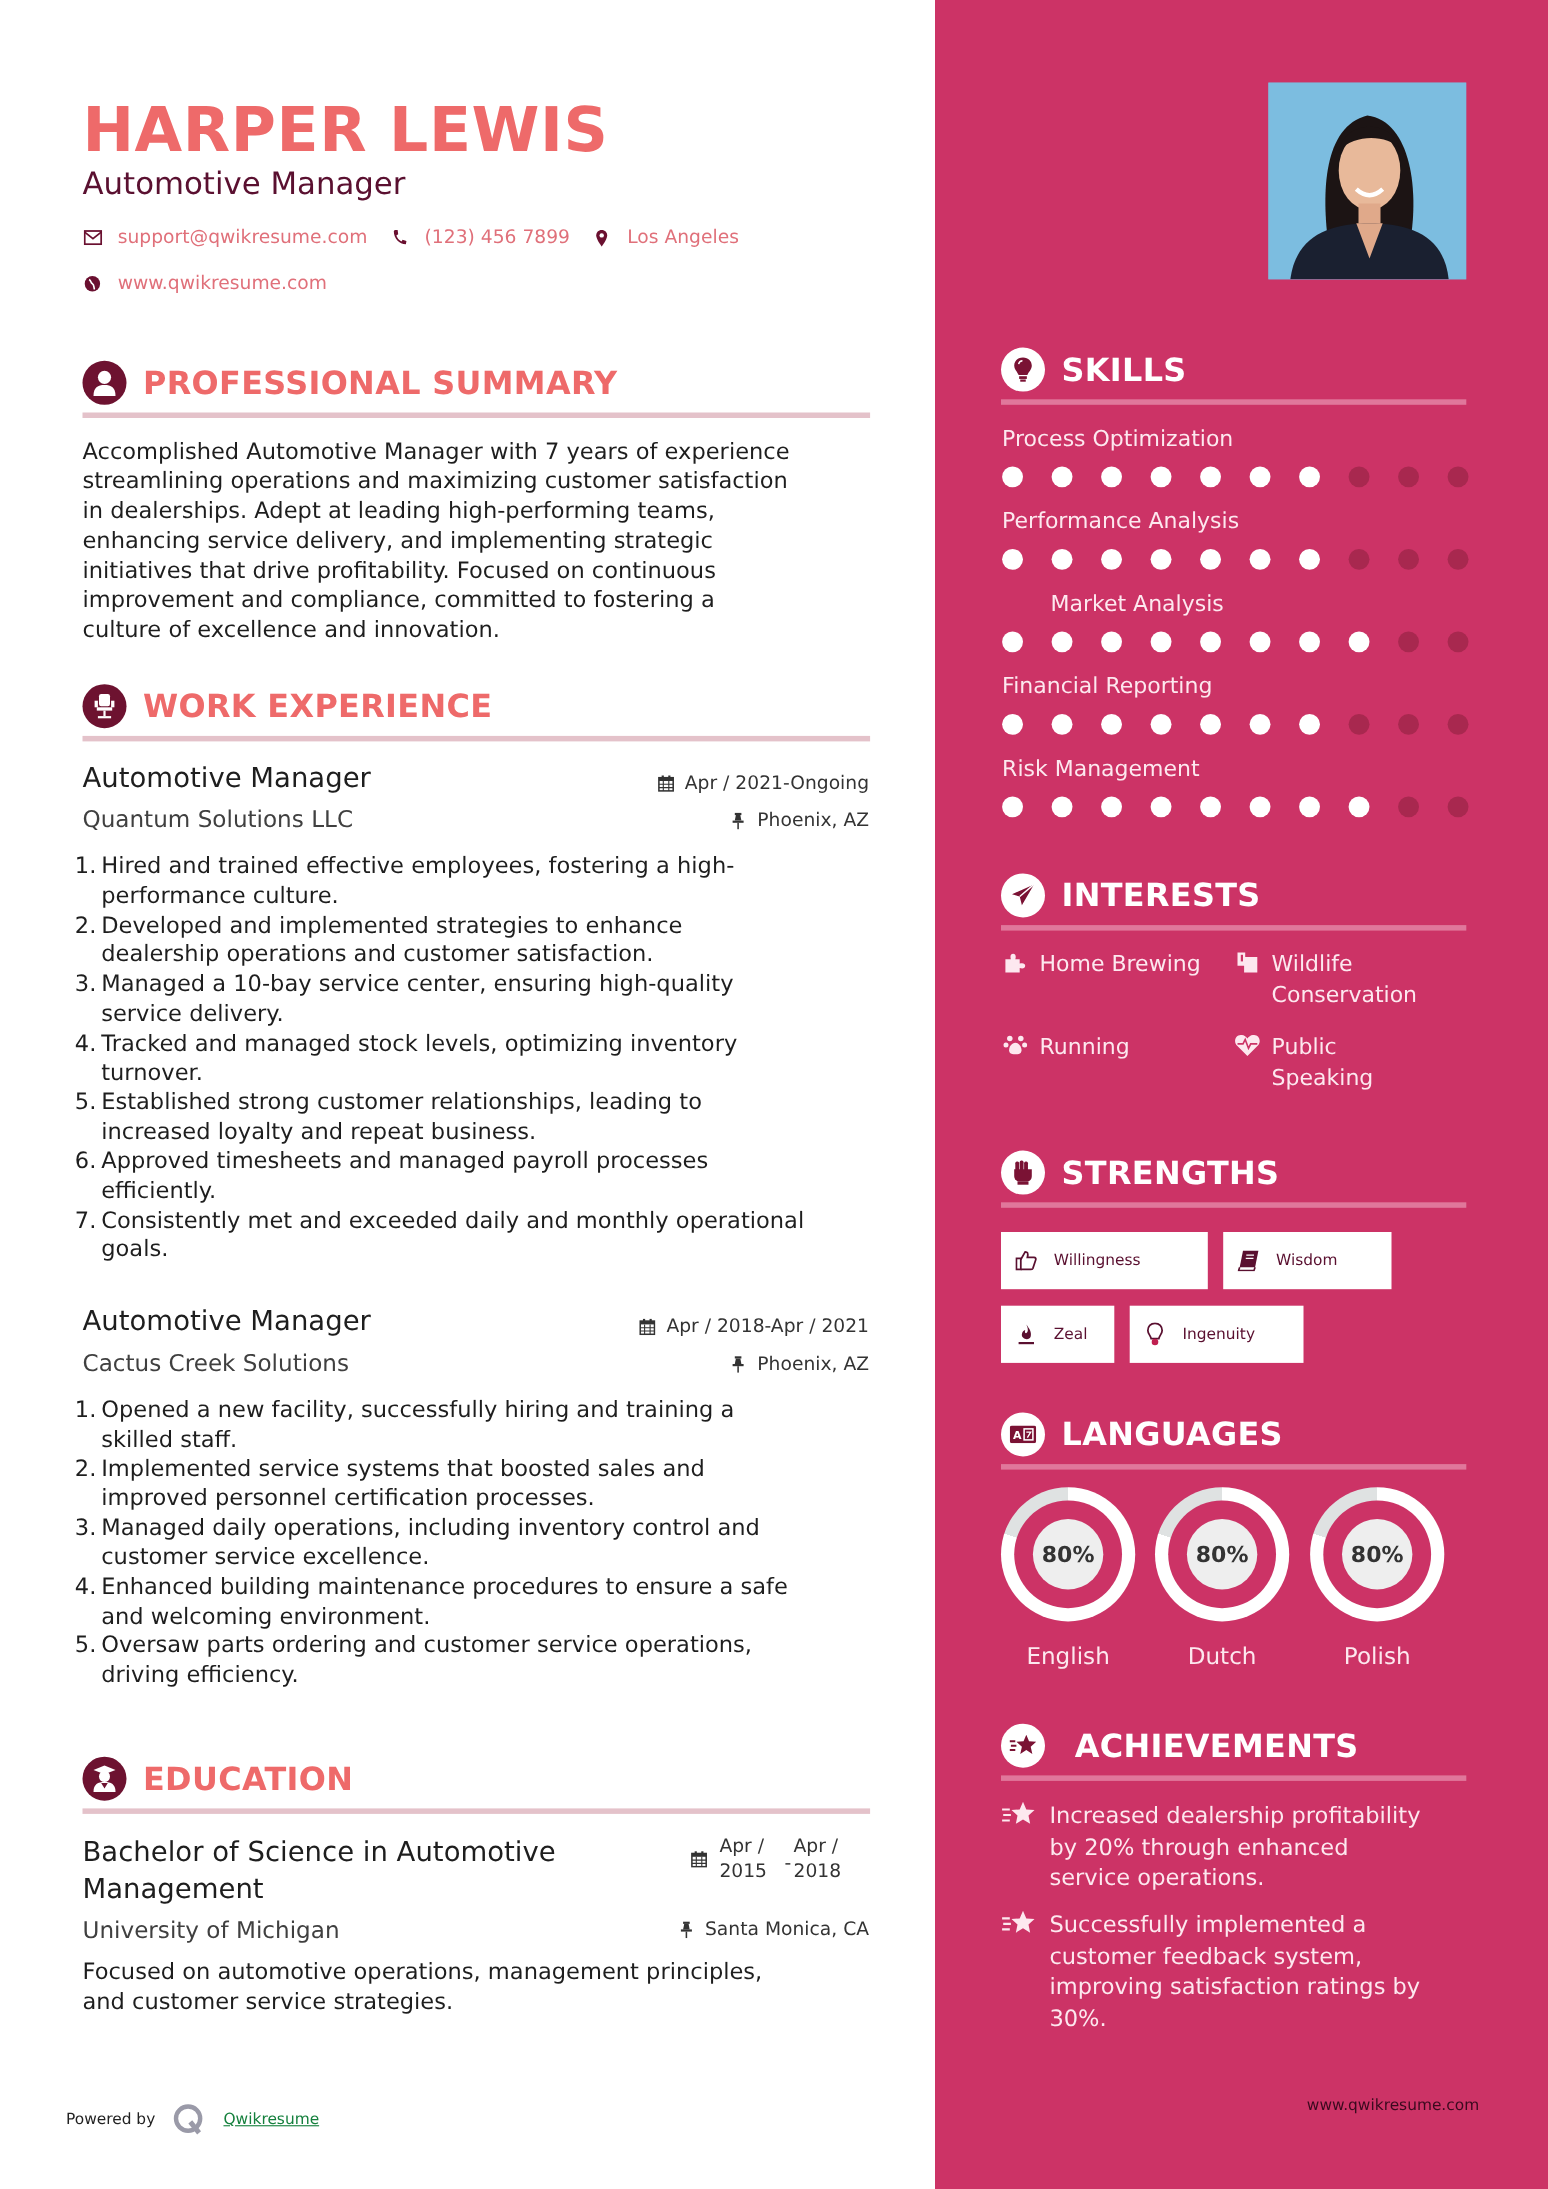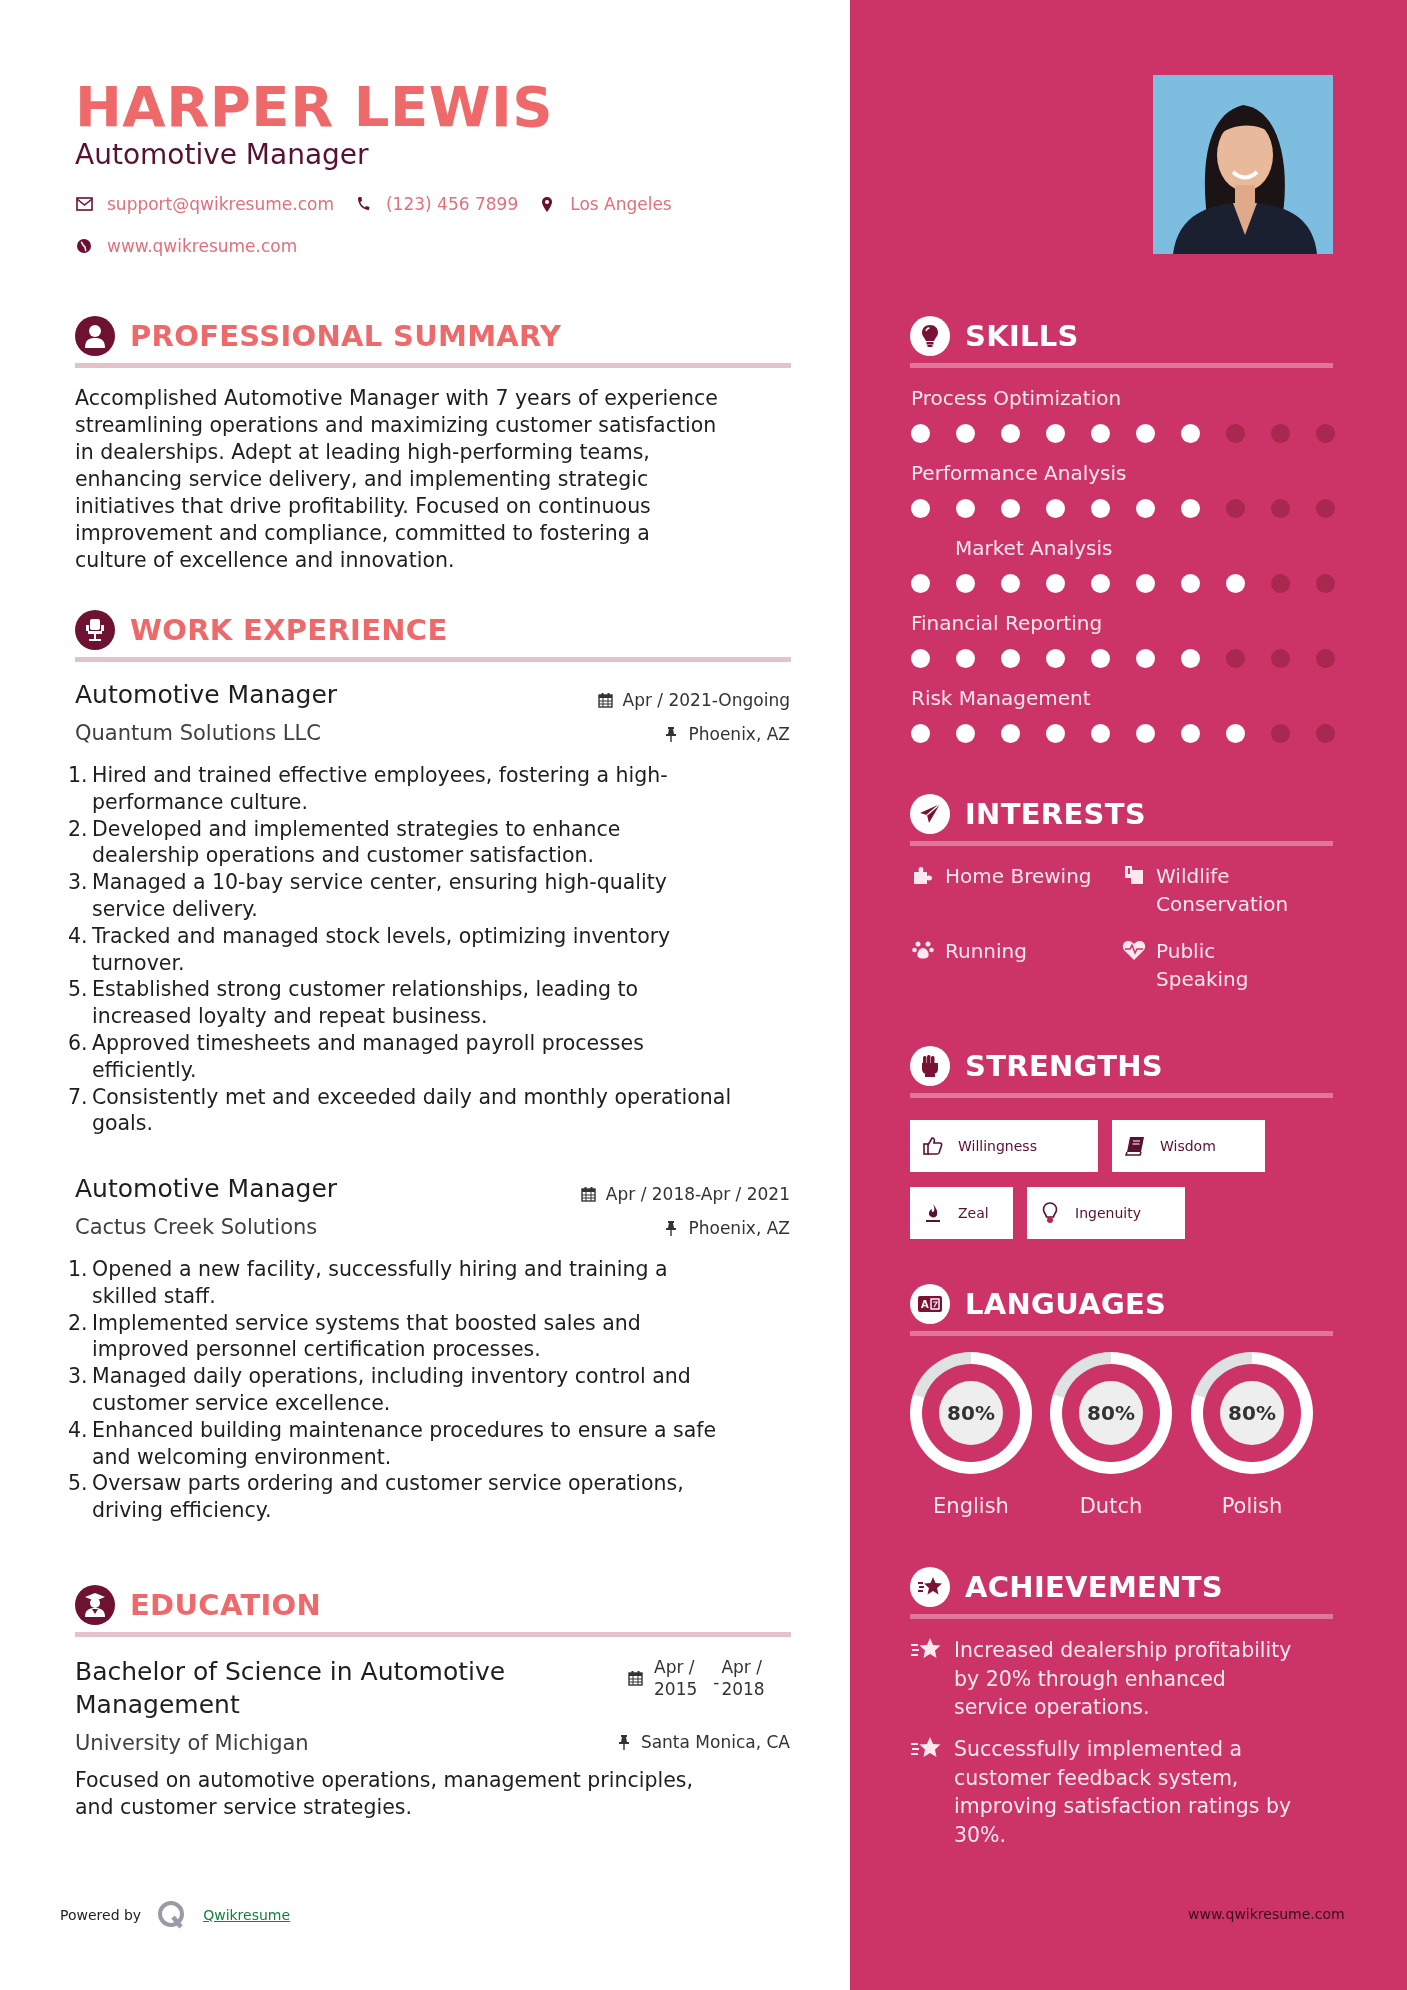--- a/index.html
+++ b/index.html
@@ -1,19 +1,19 @@
 <!DOCTYPE html>
 <html><head>
 <meta charset="utf-8">
 <style>
   * { box-sizing: border-box; margin: 0; padding: 0; }
   html, body { width: 1407px; height: 1990px; background: #fff; overflow: hidden; }
   body { position: relative; font-family: "DejaVu Sans", "Liberation Sans", sans-serif; color: #222; }
 
-  .left { position: absolute; left: 0; top: 0; width: 850px; height: 1446px; background: #fff; }
+  .left { position: absolute; left: 0; top: 12px; width: 850px; height: 1446px; background: #fff; }
   .right { position: absolute; left: 850px; top: 0; width: 557px; height: 1990px; background: #cc3366; }
 
   
   .name { position: absolute; left: 75px; top: 74px; font-size: 56px; font-weight: bold; color: #ee6a6a; letter-spacing: 0.5px; white-space: nowrap; }
   .title { position: absolute; left: 75px; top: 138px; font-size: 28px; color: #5a1030; white-space: nowrap; }
   .contact-row { position: absolute; left: 75px; display: flex; align-items: center; font-size: 17px; color: #e0707a; white-space: nowrap; }
   .contact-row .ic { width: 18px; height: 18px; margin-right: 14px; display: inline-flex; align-items: center; justify-content: center; color: #6a1030; }
   .contact-row .item { display: inline-flex; align-items: center; margin-right: 20px; }
 
   
@@ -547,21 +547,21 @@
       </div>
       <div class="lang" style="left: 341px; top: 1352px;">
         <div class="ring" style="background: conic-gradient(from -72deg, #dfe2e2 0deg 72deg, #ffffff 72deg 360deg);">
           <div class="hole"></div>
           <div class="inner">80%</div>
         </div>
         <div class="lname">Polish</div>
       </div>
     </div>
 
-  <div class="sec-head" style="left:60px; top:1567px;">
+  <div class="sec-head" style="left:60px; top:1567px;gap:12px;">
     <span class="circ">
       <svg width="26" height="24" viewBox="0 0 26 24">
           <path d="M16 2 L18.5 8 L25 8.5 L20 13 L21.5 19.5 L16 16 L10.5 19.5 L12 13 L7 8.5 L13.5 8 Z" fill="#7a1234"></path>
           <path d="M1 8 H6 M2 12 H7 M1 16 H6" stroke="#7a1234" stroke-width="1.8"></path>
         </svg>
     </span>
     <span class="htxt">ACHIEVEMENTS</span>
   </div>
   <div class="rule" style="top:1614px;"></div>
 

